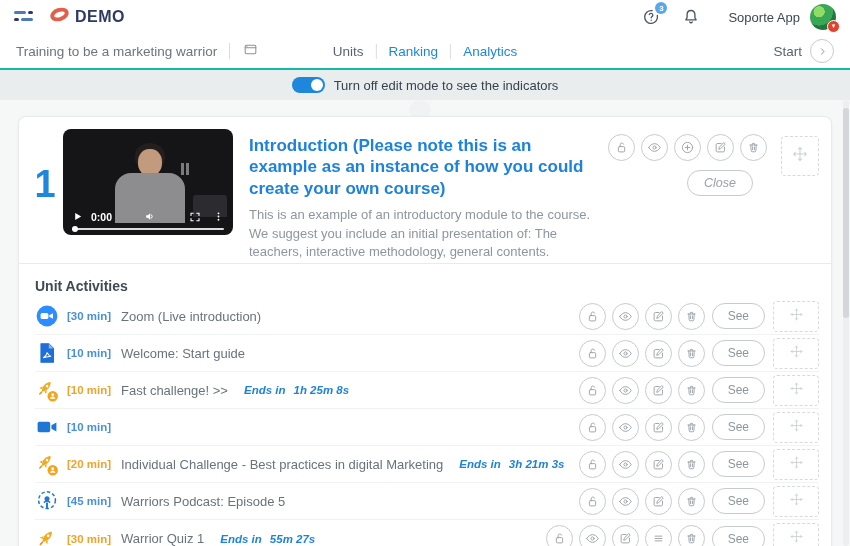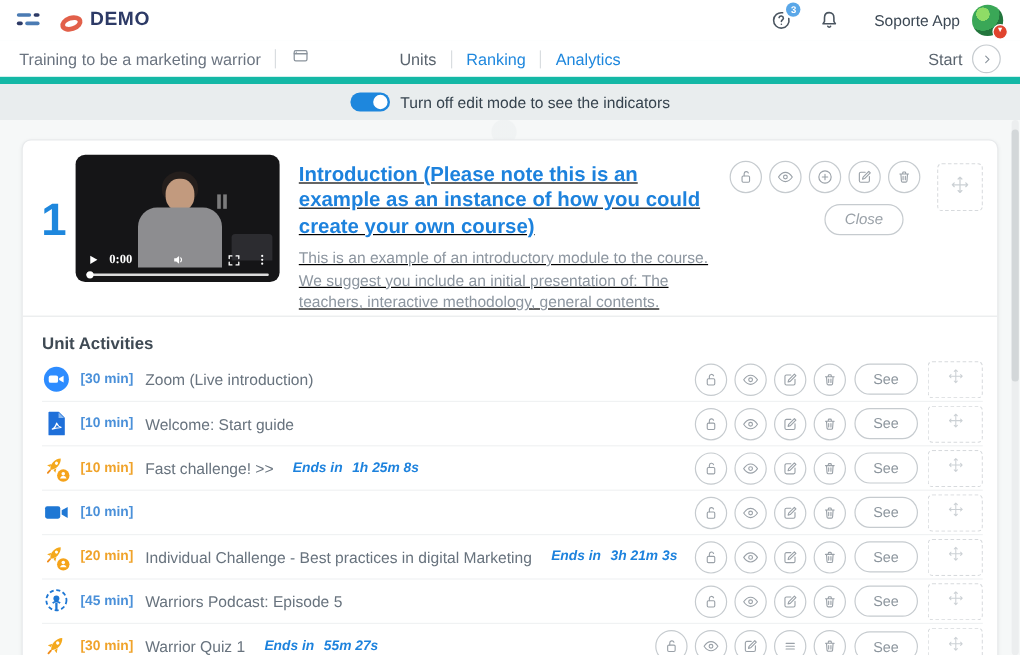--- a/index.html
+++ b/index.html
@@ -7,37 +7,37 @@
   .app { position:relative; width:850px; height:546px; overflow:hidden; background:#f5f7f8; }
 
   
   .header { height:34px; background:#fff; display:flex; align-items:center; padding:0 14px; }
   .menu-btn { width:20px; height:14px; position:relative; cursor:pointer; margin-right:16px; }
   .menu-btn i { position:absolute; height:2.5px; border-radius:2px; background:#4b7bb3; display:block; }
   .menu-btn i:nth-child(1){ top:1px; left:0; width:12px; }
   .menu-btn i:nth-child(2){ top:1px; left:14px; width:5px; background:#2d3a66;}
   .menu-btn i:nth-child(3){ top:8px; left:0; width:5px; background:#2d3a66;}
   .menu-btn i:nth-child(4){ top:8px; left:7px; width:12px; }
-  .logo { display:flex; align-items:flex-end; gap:6px; }
+  .logo { display:flex; align-items:flex-start; gap:6px; }
   .logo-ring { width:19px; height:13px; border:4px solid #e2604a; border-radius:50%; transform:rotate(-18deg); }
   .logo-text { font-size:16px; font-weight:800; color:#2d3a66; letter-spacing:.5px; }
   .header-spacer { flex:1; }
   .hicon { width:22px; height:22px; color:#4a5560; position:relative; display:flex; align-items:center; justify-content:center; }
   .hicon svg { width:20px; height:20px; stroke:#4a5560; fill:none; stroke-width:1.6; stroke-linecap:round; stroke-linejoin:round; }
   .badge { position:absolute; top:-4px; right:-5px; min-width:12px; height:12px; border-radius:7px; background:#5aa7e8; color:#fff; font-size:8px; font-weight:bold; display:flex; align-items:center; justify-content:center; padding:0 2px; }
   .help-wrap { margin-right:18px; }
   .bell-wrap { margin-right:26px; }
   .user-name { font-size:13px; color:#3c4854; margin-right:10px; }
   .avatar { position:relative; width:26px; height:26px; border-radius:50%;
     background: radial-gradient(circle at 35% 30%, #8fdc66 0 22%, #3aa757 23% 55%, #23763d 56% 100%); }
   .avatar-badge { position:absolute; right:-4px; bottom:-3px; width:13px; height:13px; border-radius:50%;
     background:#e0442e; border:1.5px solid #fff; color:#fff; font-size:7px; line-height:10px; text-align:center; }
 
   
-  .subheader { height:36px; background:#fff; border-bottom:6px solid #14b8a6; display:flex; align-items:center; padding:0 16px; position:relative; }
+  .subheader { height:36px; background:#fff; border-bottom:2px solid #14b8a6; display:flex; align-items:center; padding:0 16px; position:relative; }
   .course-title { font-size:13.5px; color:#6b7480; }
   .vsep { width:1px; height:16px; background:#d9dde0; margin:0 12px; }
   .window-icon svg { width:17px; height:17px; stroke:#8a939c; fill:none; stroke-width:1.5; stroke-linecap:round; }
   .subnav { position:absolute; left:50%; transform:translateX(-50%); display:flex; align-items:center; gap:12px; }
   .subnav .nav-item { font-size:13.5px; color:#1e87dd; cursor:pointer; }
   .subnav .nav-item.active { color:#5a646e; }
   .subnav .nsep { width:1px; height:15px; background:#d9dde0; }
   .start-wrap { margin-left:auto; display:flex; align-items:center; gap:8px; }
   .start-label { font-size:13.5px; color:#5a646e; }
   .start-circle { width:24px; height:24px; border:1px solid #c6cbcf; border-radius:50%; display:flex; align-items:center; justify-content:center; }
@@ -66,26 +66,26 @@
   .unit-number { width:36px; display:flex; justify-content:center; padding-top:34px; font-size:38px; font-weight:bold; color:#1e87dd; }
   .video { position:relative; width:170px; height:106px; border-radius:8px; background:#151517; overflow:hidden; flex:none; }
   .vid-person-hair { position:absolute; left:72px; top:14px; width:30px; height:26px; border-radius:50% 50% 40% 40%; background:#241e1c; }
   .vid-person-head { position:absolute; left:75px; top:20px; width:24px; height:27px; border-radius:46%; background:#c29a7e; }
   .vid-person-body { position:absolute; left:52px; top:44px; width:70px; height:50px; border-radius:16px 16px 0 0; background:#8d8d90; }
   .vid-laptop { position:absolute; right:6px; bottom:18px; width:34px; height:22px; border-radius:3px 3px 0 0; background:#2c2c30; }
   .vid-pause { position:absolute; right:42px; top:32px; width:10px; height:12px; opacity:.55; }
   .vid-pause i { display:inline-block; width:3px; height:12px; background:#cfcfcf; margin-right:2px; }
   .vid-controls { position:absolute; left:0; right:0; bottom:12px; display:flex; align-items:center; padding:0 9px; gap:8px; color:#fff; }
   .vid-controls svg { display:block; }
-  .vid-time { font-size:10.5px; font-weight:bold; color:#fff;font-family:Liberation Serif, serif; }
+  .vid-time { font-size:10.5px; font-weight:bold; color:#fff; }
   .vc-spacer { flex:1; }
   .vid-progress { position:absolute; left:9px; right:9px; bottom:5px; height:2.5px; background:rgba(255,255,255,.85); border-radius:2px; }
   .vid-progress .dot { position:absolute; left:0; top:-1.5px; width:6px; height:6px; border-radius:50%; background:#fff; }
 
-  .unit-text { flex:1; padding:6px 10px 0 16px; max-width:420px;text-decoration:underline; }
+  .unit-text { flex:1; padding:6px 10px 0 16px; max-width:420px; }
   .unit-title { font-size:17px; line-height:1.25; font-weight:bold; color:#1d82dd; margin-bottom:7px; }
   .unit-desc { font-size:13px; line-height:1.45; color:#8d96a0; }
 
   .unit-actions { display:flex; flex-direction:column; align-items:flex-end; padding-top:5px; margin-left:4px; }
   .icon-row { display:flex; gap:6px; }
   .circle-btn { width:27px; height:27px; border:1px solid #c6cbcf; border-radius:50%; background:#fff; display:flex; align-items:center; justify-content:center; cursor:pointer; }
   .circle-btn svg { width:15px; height:15px; stroke:#9aa1a8; fill:none; stroke-width:1.5; stroke-linecap:round; stroke-linejoin:round; }
   .close-btn { margin-top:9px; margin-right:14px; padding:5px 16px; border:1px solid #c6cbcf; border-radius:15px; background:#fff; font-size:12.5px; font-style:italic; color:#9aa1a8; cursor:pointer; font-family:"Liberation Sans",sans-serif; }
 
   .drag-box { border:1.5px dashed #d7dadd; border-radius:4px; display:flex; align-items:center; justify-content:center; cursor:grab; }

